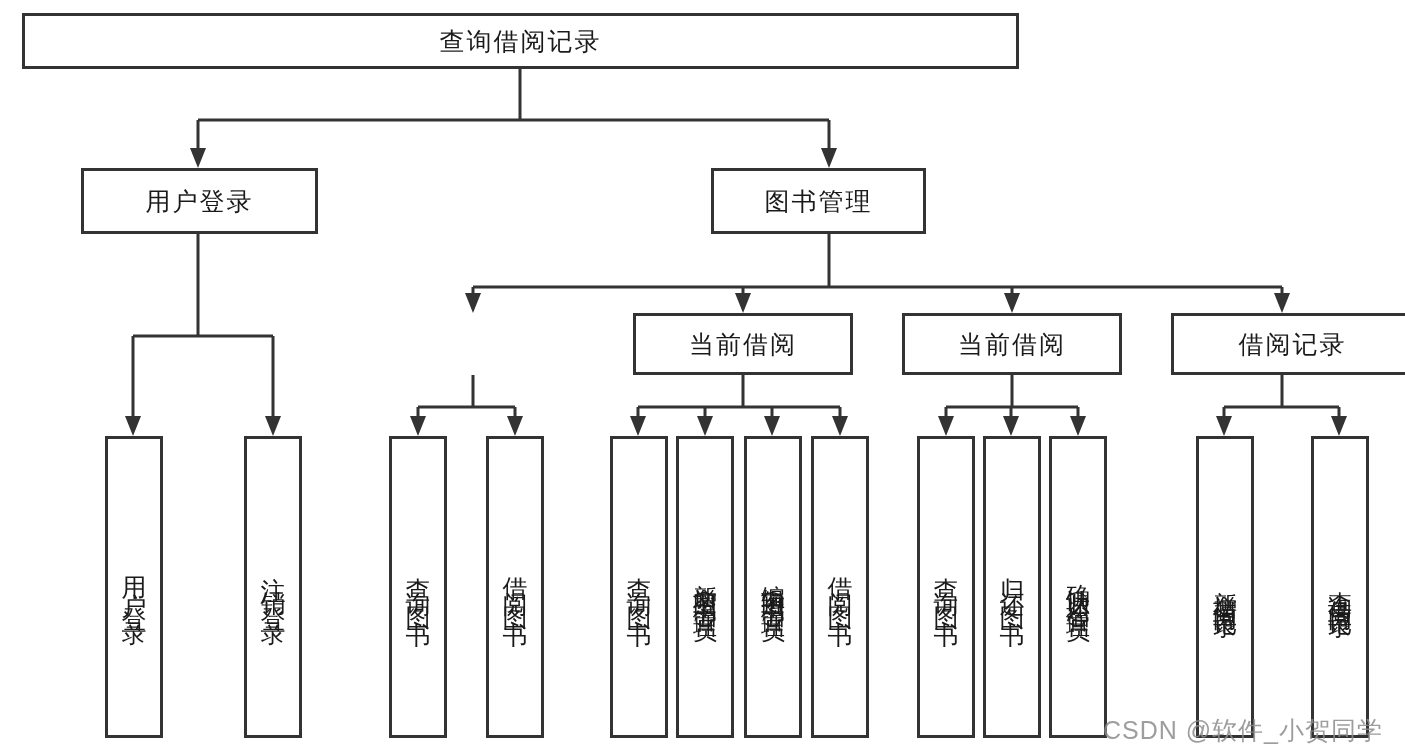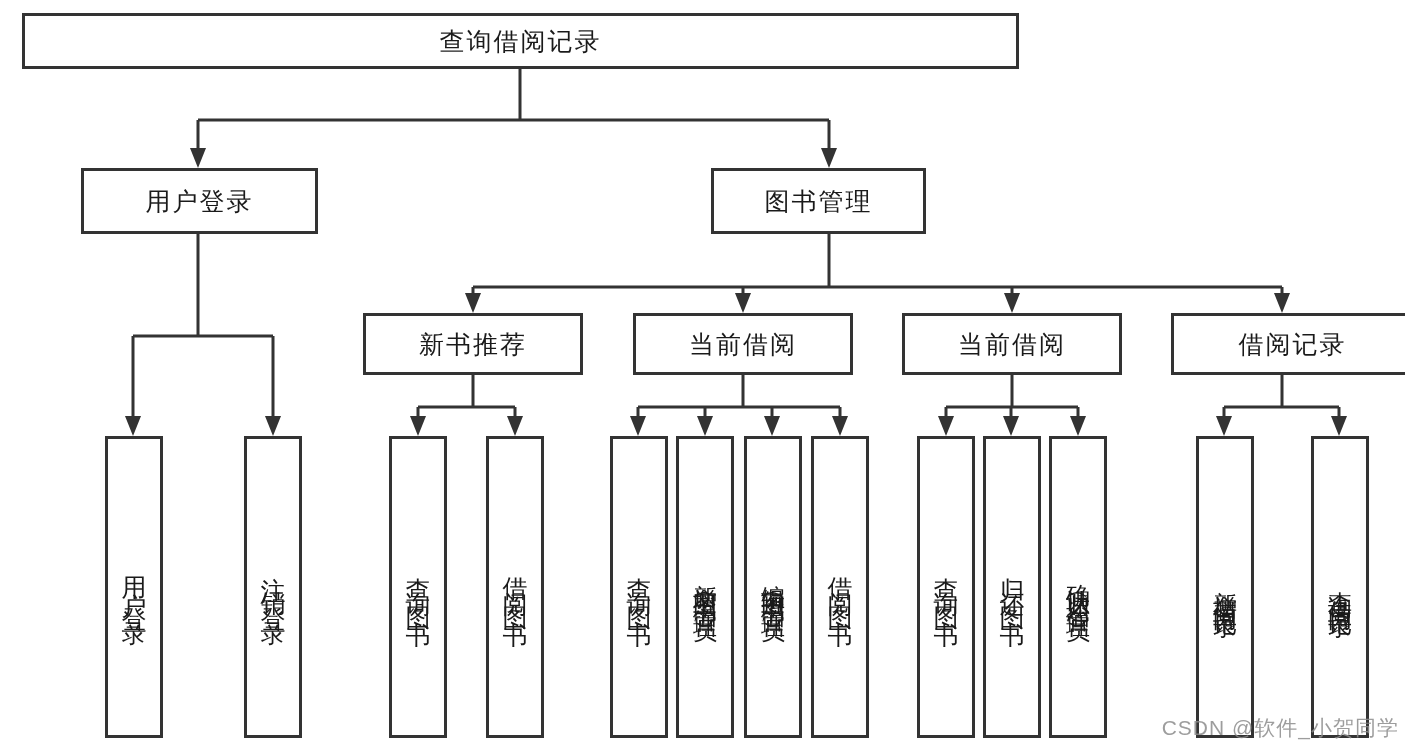--- a/index.html
+++ b/index.html
@@ -13,22 +13,22 @@
     display:flex;align-items:center;justify-content:center;z-index:2;
   }
   .hbox span{font-size:25px;letter-spacing:2px;white-space:nowrap;}
   .vbox{top:436px;width:58px;height:302px;}
   .vbox span{
     writing-mode:vertical-rl;text-orientation:mixed;
     font-size:25px;letter-spacing:15px;line-height:1;white-space:nowrap;
   }
   .vbox.tight span{font-size:24px;letter-spacing:5px;}
   #watermark{
-    position:absolute;top:714px;right:6px;z-index:3;
-    font-size:21px;letter-spacing:1px;color:rgba(140,140,140,0.85);white-space:nowrap;margin-left:36px;
+    position:absolute;top:714px;right:22px;z-index:3;
+    font-size:25px;letter-spacing:1px;color:rgba(140,140,140,0.85);white-space:nowrap;margin-left:36px;
   }
 </style>
 </head>
 <body>
 
 <div id="canvas">
 
   <svg id="connectors" width="1405" height="747" viewBox="0 0 1405 747">
     <g stroke="#333333" stroke-width="3" fill="none">
 
@@ -73,23 +73,20 @@
     <span>查询借阅记录</span>
   </div>
 
   <div class="box hbox" style="left:81px;top:168px;width:237px;height:66px">
     <span>用户登录</span>
   </div>
   <div class="box hbox" style="left:711px;top:168px;width:215px;height:66px">
     <span>图书管理</span>
   </div>
 
-  <div class="box hbox" style="left:363px;top:313px;width:220px;height:62px">
-    <span>新书推荐</span>
-  </div>
   <div class="box hbox" style="left:633px;top:313px;width:220px;height:62px">
     <span>当前借阅</span>
   </div>
   <div class="box hbox" style="left:902px;top:313px;width:220px;height:62px">
     <span>当前借阅</span>
   </div>
   <div class="box hbox" style="left:1171px;top:313px;width:243px;height:62px">
     <span>借阅记录</span>
   </div>
 

